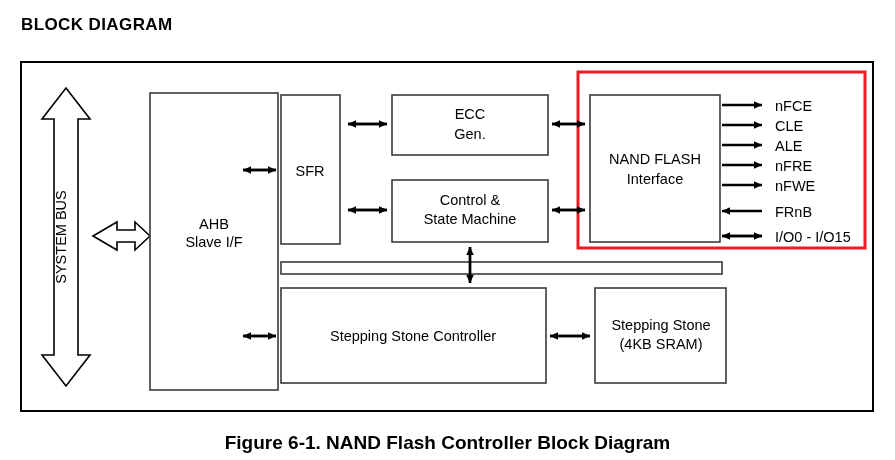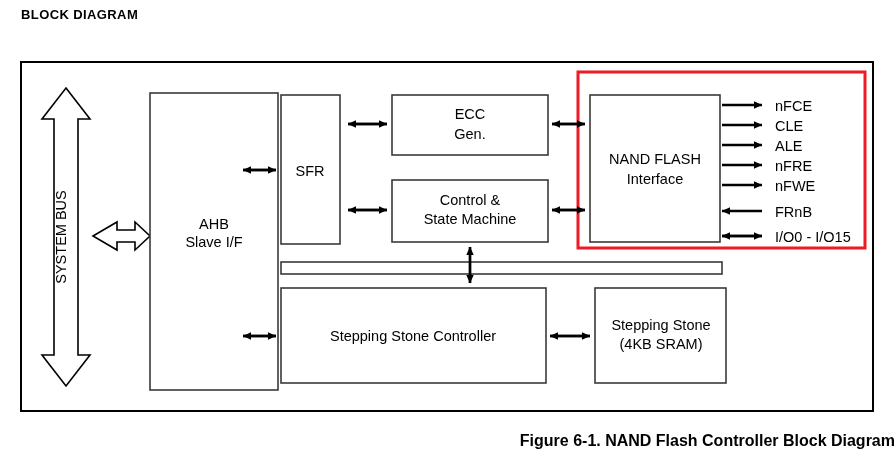--- a/index.html
+++ b/index.html
@@ -11,37 +11,37 @@
     width: 895px;
     height: 460px;
     position: relative;
     font-family: "Liberation Sans", sans-serif;
     color: #000000;
     overflow: hidden;
   }
   #page-title {
     position: absolute;
     left: 21px;
-    top: 7px;
-    font-size: 13px;
+    top: 15px;
+    font-size: 17px;
     font-weight: bold;
     letter-spacing: 0.4px;
   }
   #diagram-svg {
     position: absolute;
     left: 0;
     top: 0;
   }
   #figure-caption {
     position: absolute;
     left: 0;
     top: 432px;
     width: 895px;
-    text-align: right;
-    font-size: 16px;
+    text-align: center;
+    font-size: 19px;
     font-weight: bold;
   }
   text {
     font-family: "Liberation Sans", sans-serif;
     fill: #000000;
   }
   .blk-label { font-size: 14.5px; }
   .sig-label { font-size: 14.5px; }
   .bus-label { font-size: 14.5px; }
   .box-shape {

